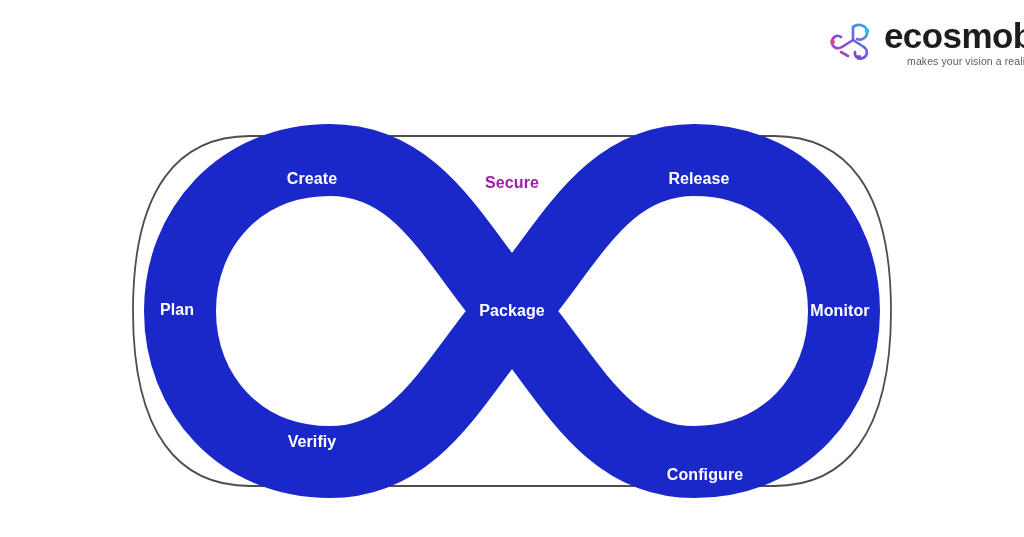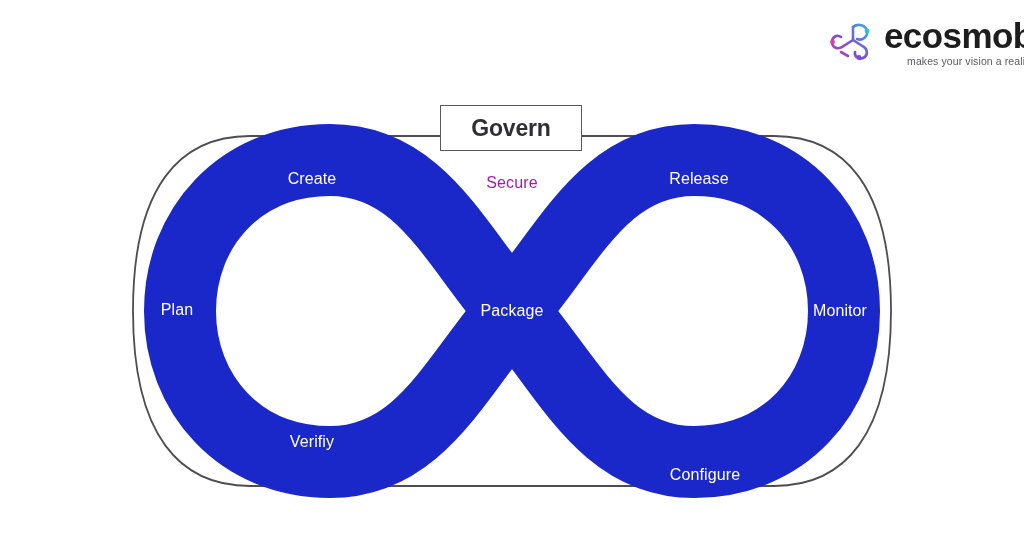--- a/index.html
+++ b/index.html
@@ -68,21 +68,21 @@
 
   
   .diagram-label {
     position: absolute;
     transform: translate(-50%, -50%);
     white-space: nowrap;
     pointer-events: none;
   }
   .stage-label {
     font-size: 16px;
-    font-weight: 400;
+    font-weight: 700;
     color: #ffffff;
     letter-spacing: 0.1px;
   }
   .stage-label.on-white {
     color: #a21caf;
   }
   .core-label {
     font-size: 62px;
     font-weight: bold;
     color: #333336;
@@ -171,18 +171,15 @@
 
   <div class="diagram-label stage-label" style="left:177px; top:310px;">Plan</div>
   <div class="diagram-label stage-label" style="left:312px; top:179px;">Create</div>
   <div class="diagram-label stage-label" style="left:312px; top:442px;">Verifiy</div>
   <div class="diagram-label stage-label on-white" style="left:512px; top:183px;">Secure</div>
   <div class="diagram-label stage-label" style="left:512px; top:311px;">Package</div>
   <div class="diagram-label stage-label" style="left:699px; top:179px;">Release</div>
   <div class="diagram-label stage-label" style="left:705px; top:442px;margin-top:33px;">Configure</div>
   <div class="diagram-label stage-label" style="left:840px; top:311px;">Monitor</div>
 
-  <div class="band-box" id="band-box-govern">
-    <span class="band-box-label">Govern</span>
-  </div>
 
 
 </div>
 
 </body></html>

